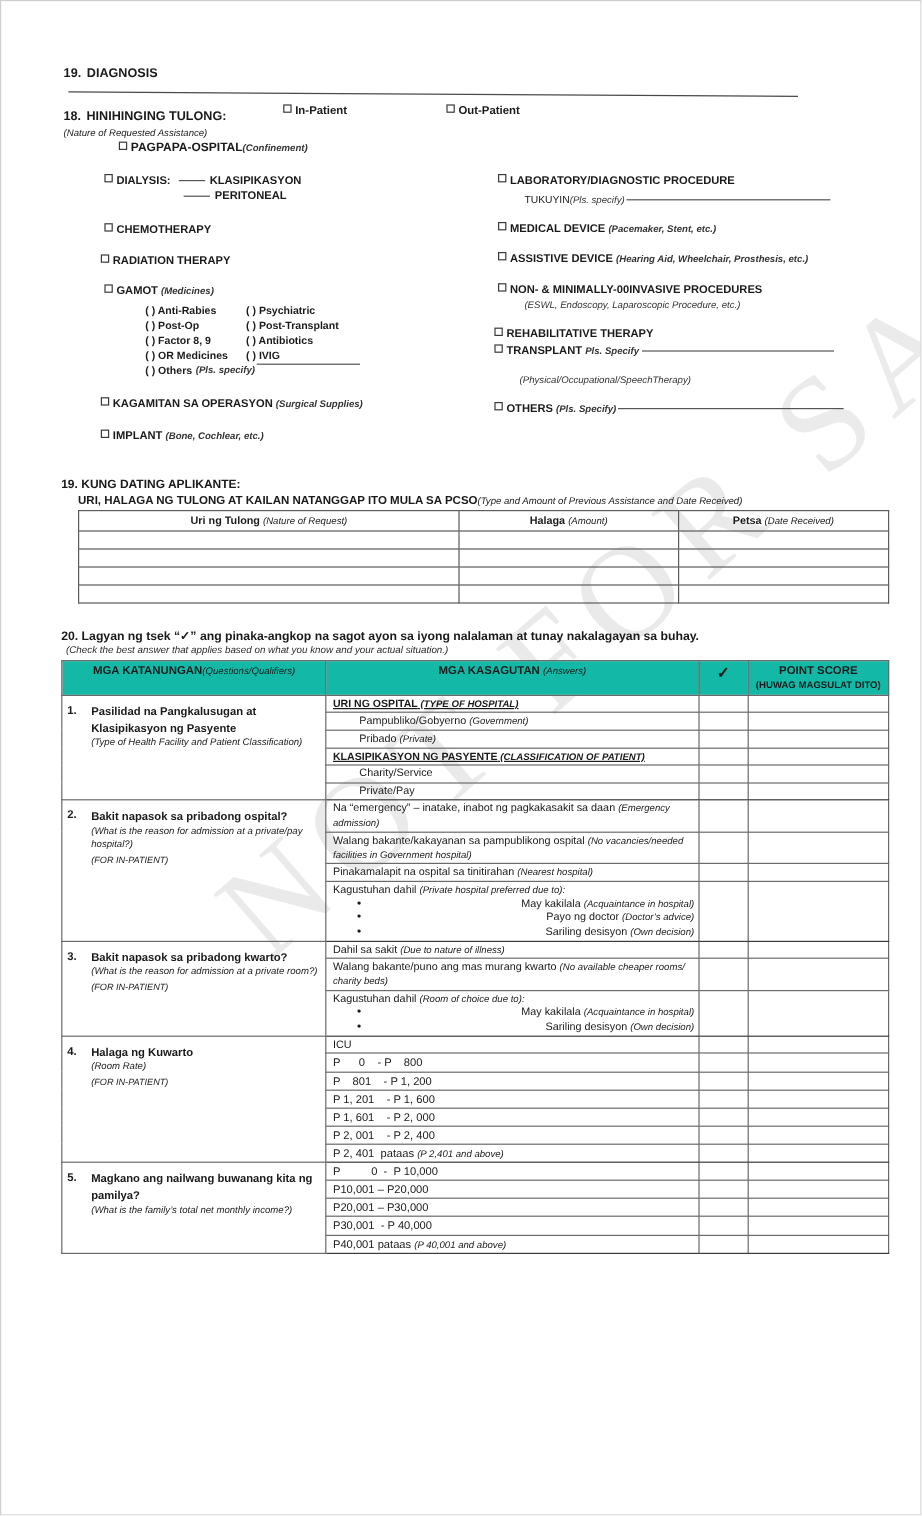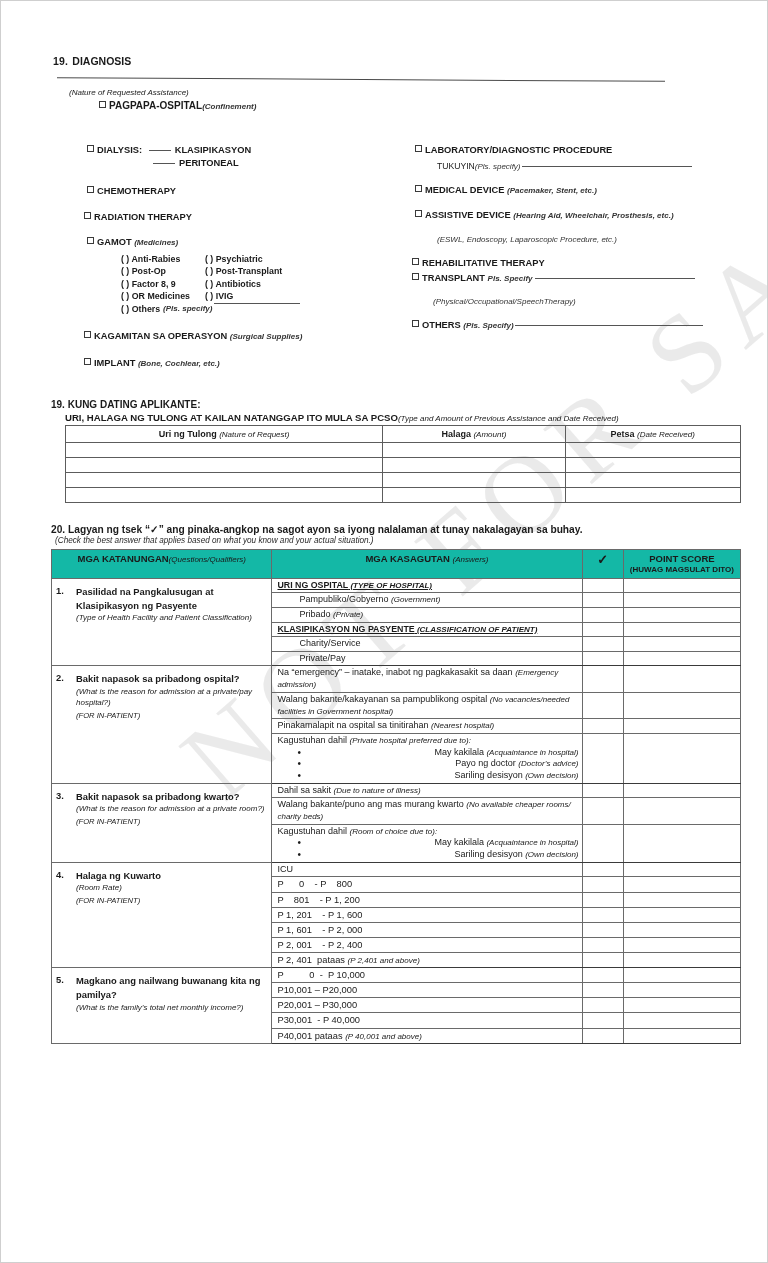--- a/index.html
+++ b/index.html
@@ -60,21 +60,21 @@
     vertical-align: 3px;
     margin-left: 4px;
     transform: rotate(0.35deg);
   }
 
   
   .s18 { position: absolute; left: 52px; top: 86px; width: 700px; }
   .s18 .hdr { font-weight: bold; font-size: 10.5px; }
   .s18 .inpat { position: absolute; left: 183px; top: 0; font-weight: bold; font-size: 9.5px; }
   .s18 .outpat { position: absolute; left: 319px; top: 0; font-weight: bold; font-size: 9.5px; }
-  .s18 .sub { margin-left: 16px; font-style: italic; font-size: 8px; margin-top: 1px; }
+  .s18 .sub { font-style: italic; font-size: 8px; margin-top: 1px; }
   .s18 .pagpapa { margin-left: 46px; margin-top: 3px; font-weight: bold; font-size: 10px; }
 
   .colL { position: absolute; left: 86px; top: 143px; width: 300px; }
   .colR { position: absolute; left: 414px; top: 143px; width: 330px; }
   .item { margin-bottom: 10px; font-weight: bold; font-size: 9.3px; line-height: 1.35; }
 
   .gamot-grid { margin-left: 34px; margin-top: 2px; font-size: 8.8px; font-weight: bold; line-height: 1.42; }
   .gamot-grid .row { display: flex; }
   .gamot-grid .c1 { width: 84px; }
   .gamot-grid .c2 { width: 110px; }
@@ -173,20 +173,30 @@
 
   <div class="content">
 
     <div class="s17">
       <span class="sec-num">19.</span>
       <span class="lbl">DIAGNOSIS</span>
       <span class="line"></span>
     </div>
 
     <div class="s18">
+      <div style="position:relative;">
+        <span class="hdr">18.</span>
+        <span class="hdr">HINIHINGING TULONG:</span>
+        <span class="inpat">
+          <span class="cbx"></span><span>In-Patient</span>
+        </span>
+        <span class="outpat">
+          <span class="cbx"></span><span>Out-Patient</span>
+        </span>
+      </div>
       <div class="sub">(Nature of Requested Assistance)</div>
       <div class="pagpapa">
         <span class="cbx"></span><span>PAGPAPA-OSPITAL</span><span class="small-it">(Confinement)</span>
       </div>
     </div>
 
     <div class="colL">
 
       <div class="item">
         <span class="cbx"></span><span>DIALYSIS:</span>
@@ -256,20 +266,23 @@
       <div class="item" style="margin-bottom:13px;">
         <span class="cbx"></span><span>MEDICAL DEVICE</span>
         <span class="small-it">(Pacemaker, Stent, etc.)</span>
       </div>
 
       <div class="item" style="margin-bottom:13px;">
         <span class="cbx"></span><span>ASSISTIVE DEVICE</span>
         <span class="small-it">(Hearing Aid, Wheelchair, Prosthesis, etc.)</span>
       </div>
 
+      <div class="item" style="margin-bottom:2px;">
+        <span class="cbx"></span><span>NON- &amp; MINIMALLY-00INVASIVE PROCEDURES</span>
+      </div>
       <div class="small-it" style="margin-left:22px;margin-bottom:13px;">(ESWL, Endoscopy, Laparoscopic Procedure, etc.)</div>
 
       <div class="item" style="margin-bottom:2px;margin-left:-3px;">
         <span class="cbx"></span><span>REHABILITATIVE THERAPY</span>
       </div>
 
       <div class="item" style="margin-bottom:13px;margin-left:-3px;">
         <span class="cbx"></span><span>TRANSPLANT</span>
         <span class="small-it">Pls. Specify</span><span class="rule" style="width:160px;margin-left:2px;"></span>
       </div>

